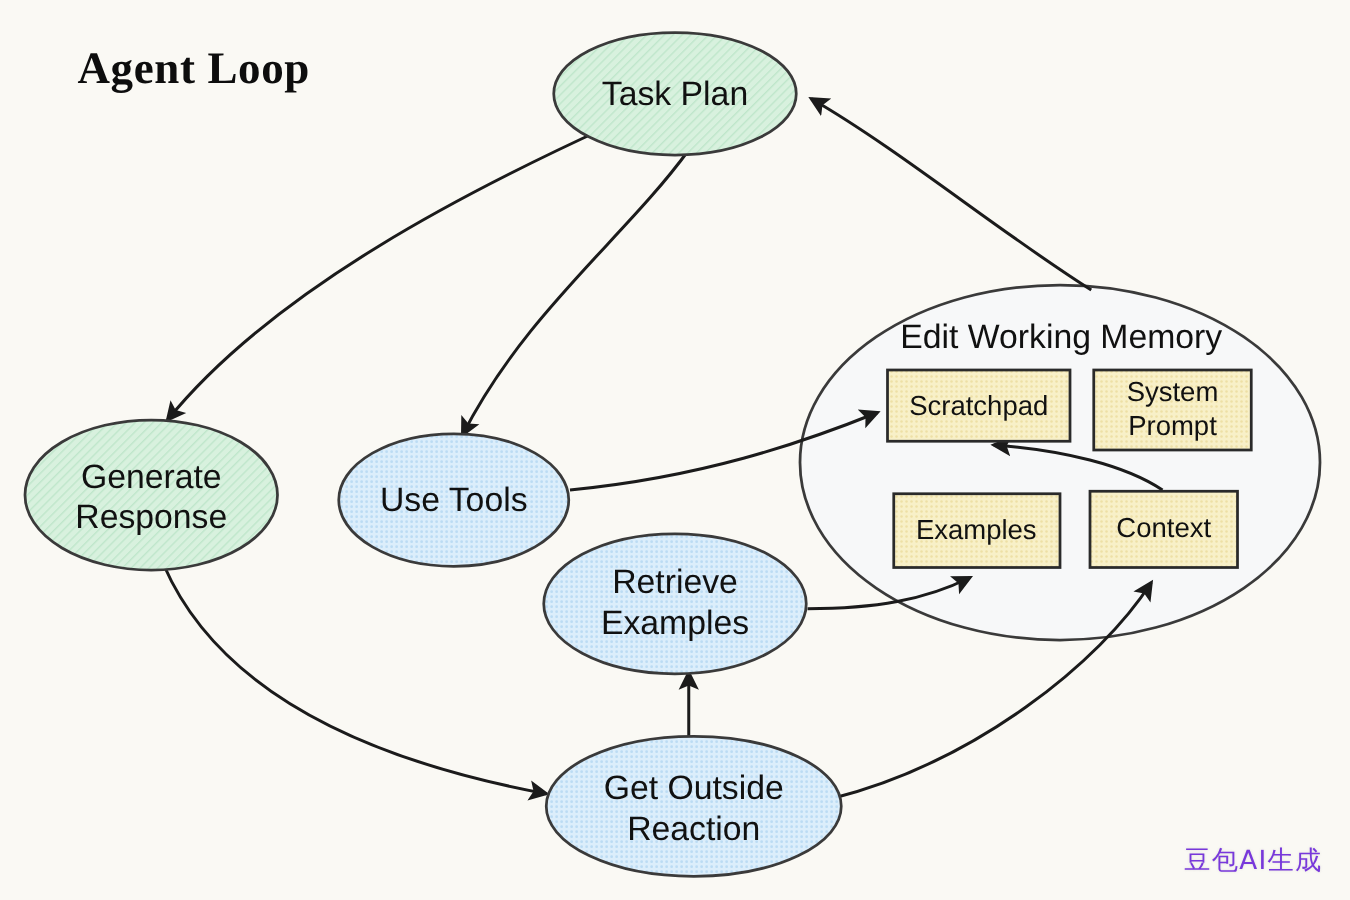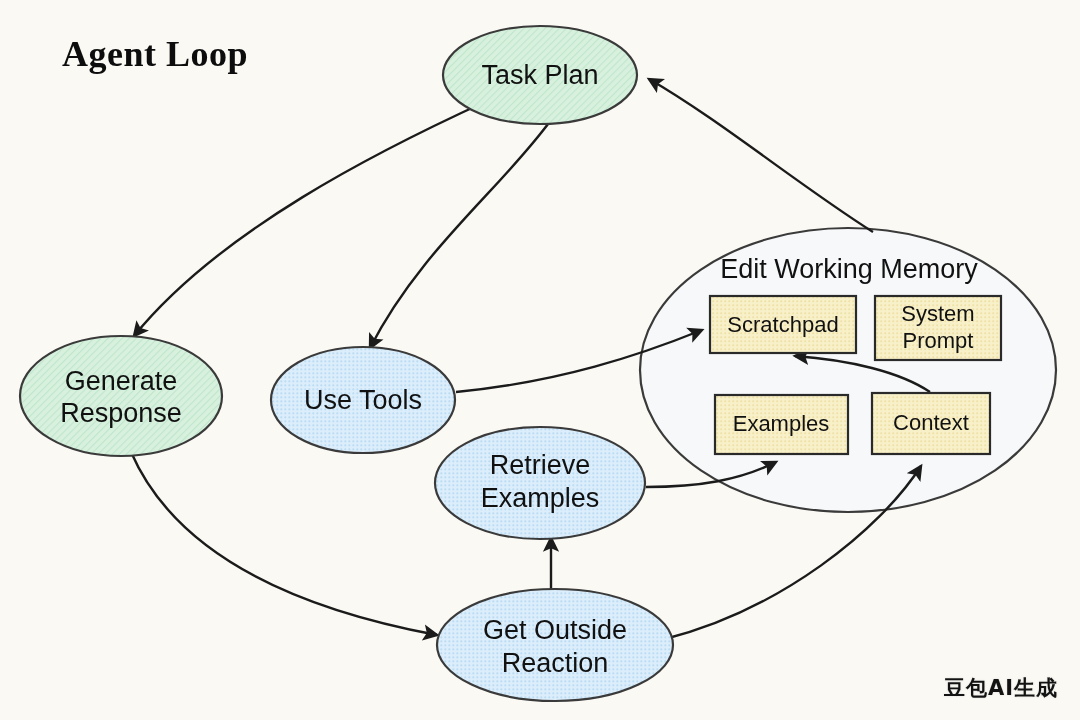--- a/index.html
+++ b/index.html
@@ -50,22 +50,22 @@
   .box-stroke {
     stroke: #2a2a2a;
     stroke-width: 2.2;
   }
   .watermark {
     position: absolute;
     right: 22px;
     bottom: 18px;
     font-family: "DejaVu Sans", sans-serif;
     font-size: 21px;
-    font-weight: bold;
-    color: #000000;
+    font-weight: normal;
+    color: #6d28d9;
     opacity: 0.92;
     letter-spacing: 1px;
     text-shadow: 0 0 2px rgba(190,190,190,0.55);
     user-select: none;
   }
 </style>
 </head>
 <body>
 
 <div id="canvas">

